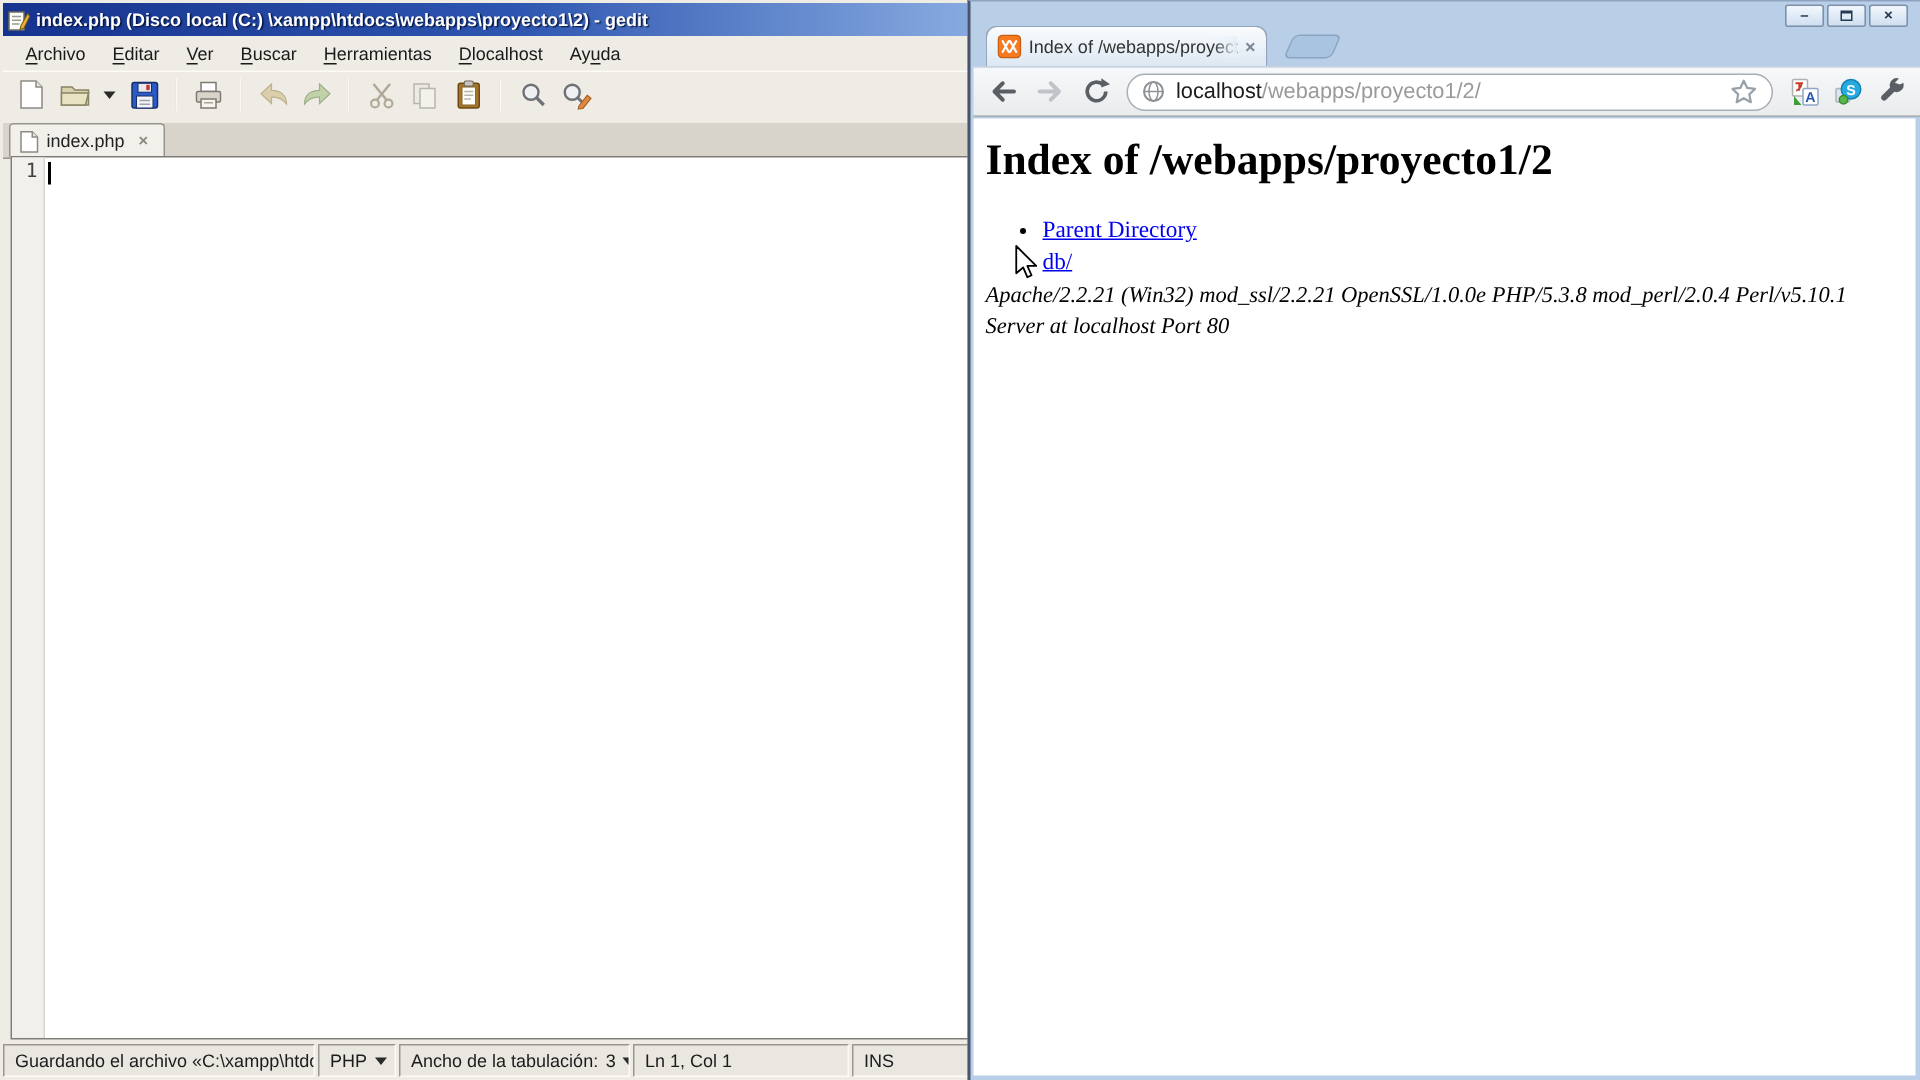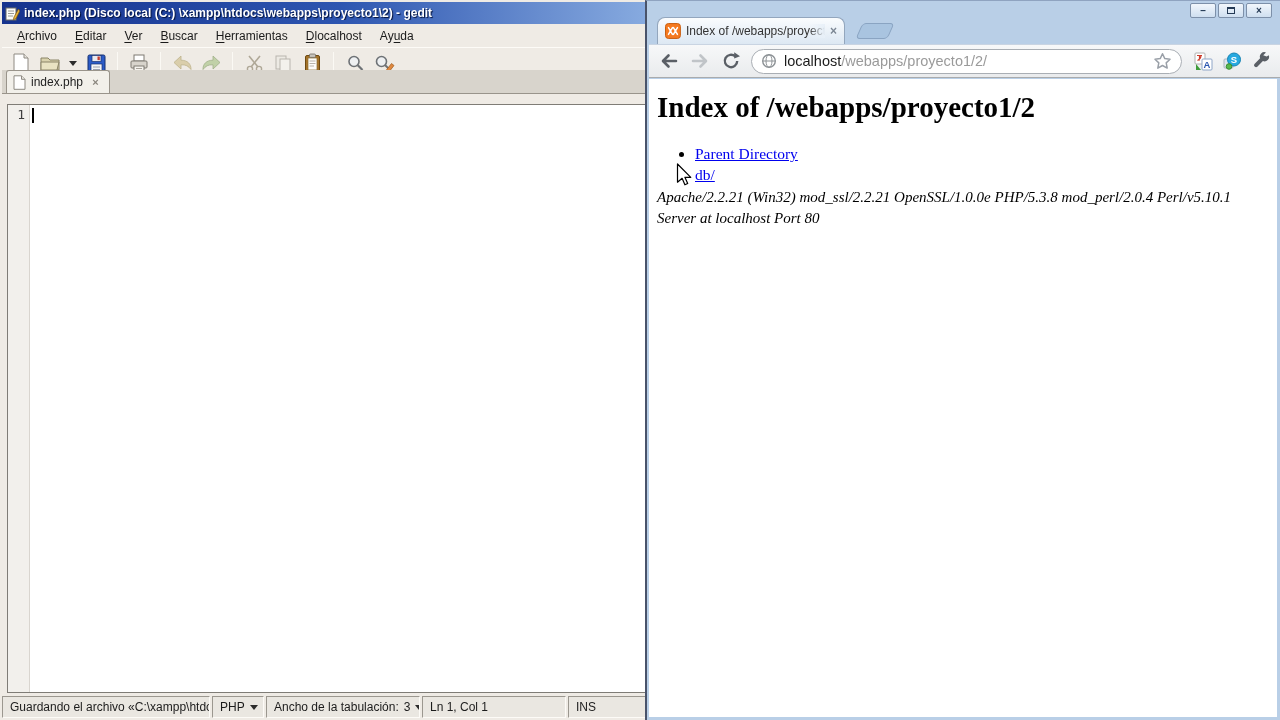--- a/index.html
+++ b/index.html
@@ -42,21 +42,21 @@
   .g-menuitem u { text-underline-offset:2px; }
   .g-toolbar {
     position:absolute; left:2px; right:2px; top:47px; height:31px;
     display:flex; align-items:center; padding:0 6px; gap:3px;
     border-top:1px solid #fdfbf7;
   }
   .g-tbtn { width:26px; height:26px; display:flex; align-items:center; justify-content:center; }
   .g-tsep { width:1px; height:22px; background:#c3bfb7; border-right:1px solid #fbf9f4; margin:0 5px; }
   .dim { opacity:.55; }
   .g-tabbar {
-    position:absolute; left:2px; right:2px; top:70px; height:24px;
+    position:absolute; left:2px; right:2px; top:82px; height:24px;
     background:#d8d4cc; border-bottom:1px solid #99948b;
     display:flex; align-items:flex-end; padding-left:4px;
   }
   .g-tab {
     height:23px; background:#f2f0ea;
     border:1px solid #99948b; border-bottom:none; border-radius:3px 3px 0 0;
     display:flex; align-items:center; gap:5px; padding:0 6px;
     font-size:12px; color:#222;
   }
   .g-tabclose {

